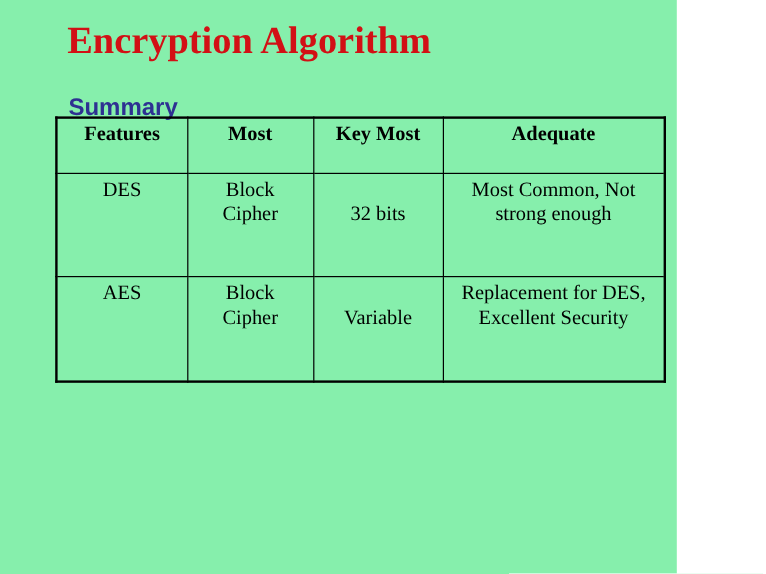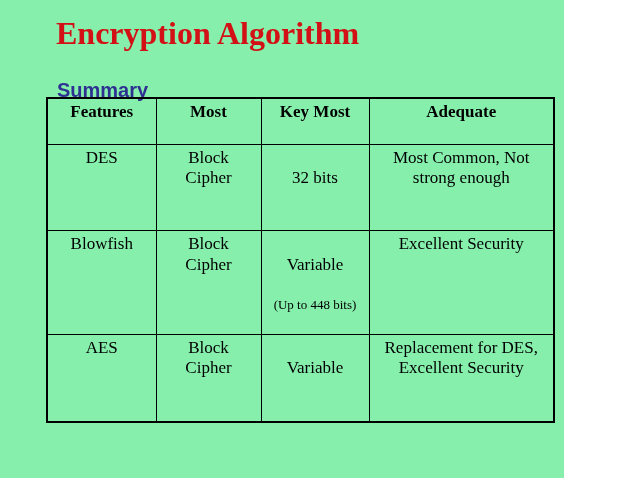--- a/index.html
+++ b/index.html
@@ -95,30 +95,20 @@
         <td>DES</td>
         <td>Block
 Cipher</td>
         <td>
           <div>32 bits</div>
           <div class="key-small"></div>
         </td>
         <td>Most Common, Not
 strong enough</td>
       </tr>
-      <tr class="row-blowfish">
-        <td>Blowfish</td>
-        <td>Block
-Cipher</td>
-        <td>
-          <div>Variable</div>
-          <div class="key-small">(Up to 448 bits)</div>
-        </td>
-        <td>Excellent Security</td>
-      </tr>
       <tr class="row-aes">
         <td>AES</td>
         <td>Block
 Cipher</td>
         <td>
           <div>Variable</div>
           
         </td>
         <td>Replacement for DES,
 Excellent Security</td>

